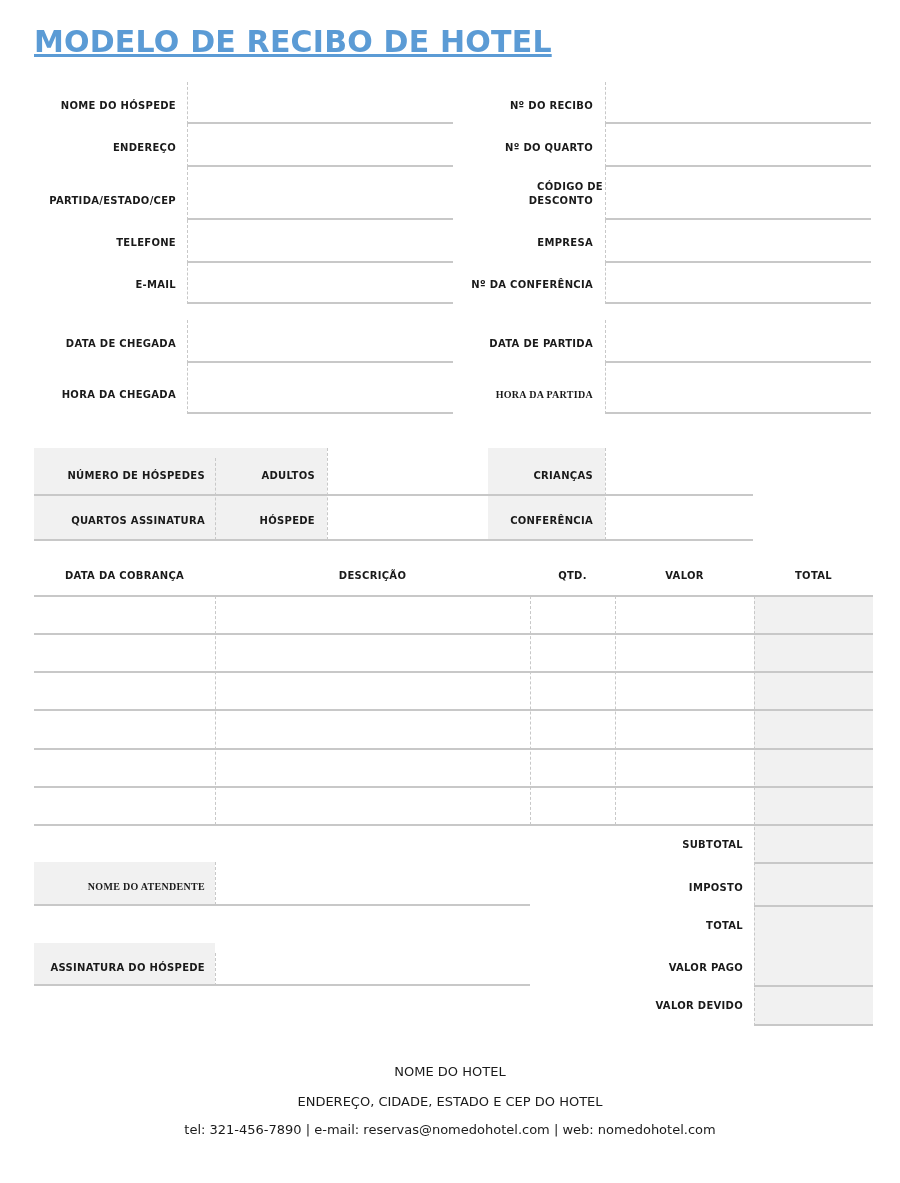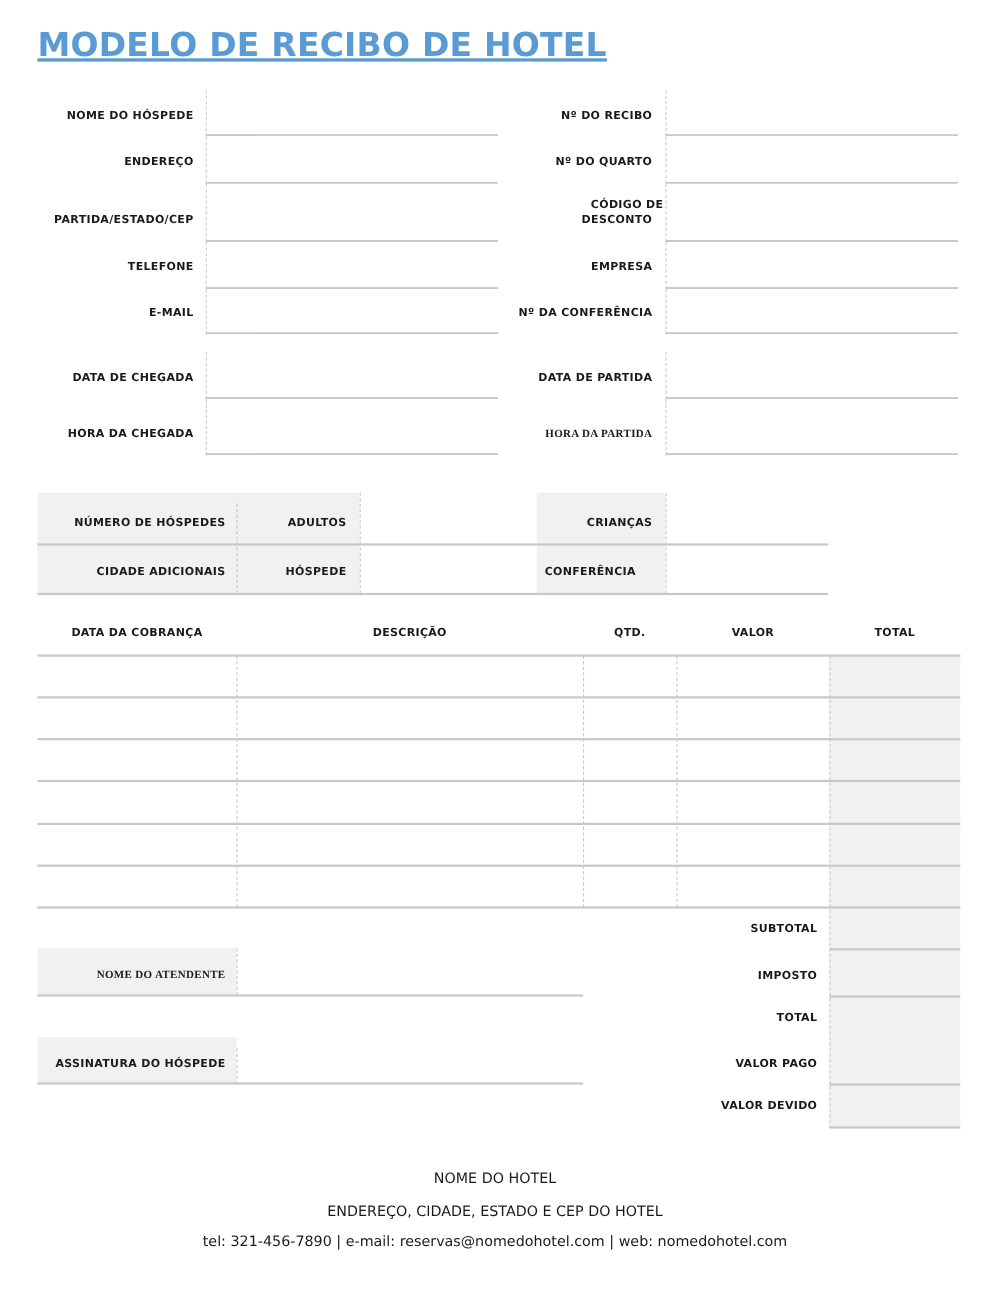--- a/index.html
+++ b/index.html
@@ -78,24 +78,24 @@
   <div class="vdash" style="left:605px; top:448px; height:92px;"></div>
   <div class="hline" style="left:34px; top:494px; width:719px;"></div>
   <div class="hline" style="left:34px; top:539px; width:719px;"></div>
 
   <div class="lbl" style="right:695px; top:469px;">NÚMERO DE HÓSPEDES</div>
   <div class="lbl" style="right:585px; top:469px;">ADULTOS</div>
   <input class="cell" style="left: 329px; top: 450px; width: 158px; height: 43px;" value="">
   <div class="lbl" style="right:307px; top:469px;">CRIANÇAS</div>
   <input class="cell" style="left: 607px; top: 450px; width: 145px; height: 43px;" value="">
 
-  <div class="lbl" style="right:695px; top:514px;">CIDADE ADICIONAIS</div>
+  <div class="lbl" style="right:695px; top:514px;">QUARTOS ASSINATURA</div>
   <div class="lbl" style="right:585px; top:514px;">HÓSPEDE</div>
   <input class="cell" style="left: 329px; top: 497px; width: 158px; height: 41px;" value="">
-  <div class="lbl" style="right:322px; top:514px;margin-left:36px;">CONFERÊNCIA</div>
+  <div class="lbl" style="right:307px; top:514px;margin-left:36px;">CONFERÊNCIA</div>
   <input class="cell" style="left: 607px; top: 497px; width: 145px; height: 41px;" value="">
 </div>
 
 <div>
   <div class="th" style="left:34px; width:181px;">DATA DA COBRANÇA</div>
   <div class="th" style="left:215px; width:315px;">DESCRIÇÃO</div>
   <div class="th" style="left:530px; width:85px;">QTD.</div>
   <div class="th" style="left:615px; width:139px;">VALOR</div>
   <div class="th" style="left:754px; width:119px;">TOTAL</div>
 

